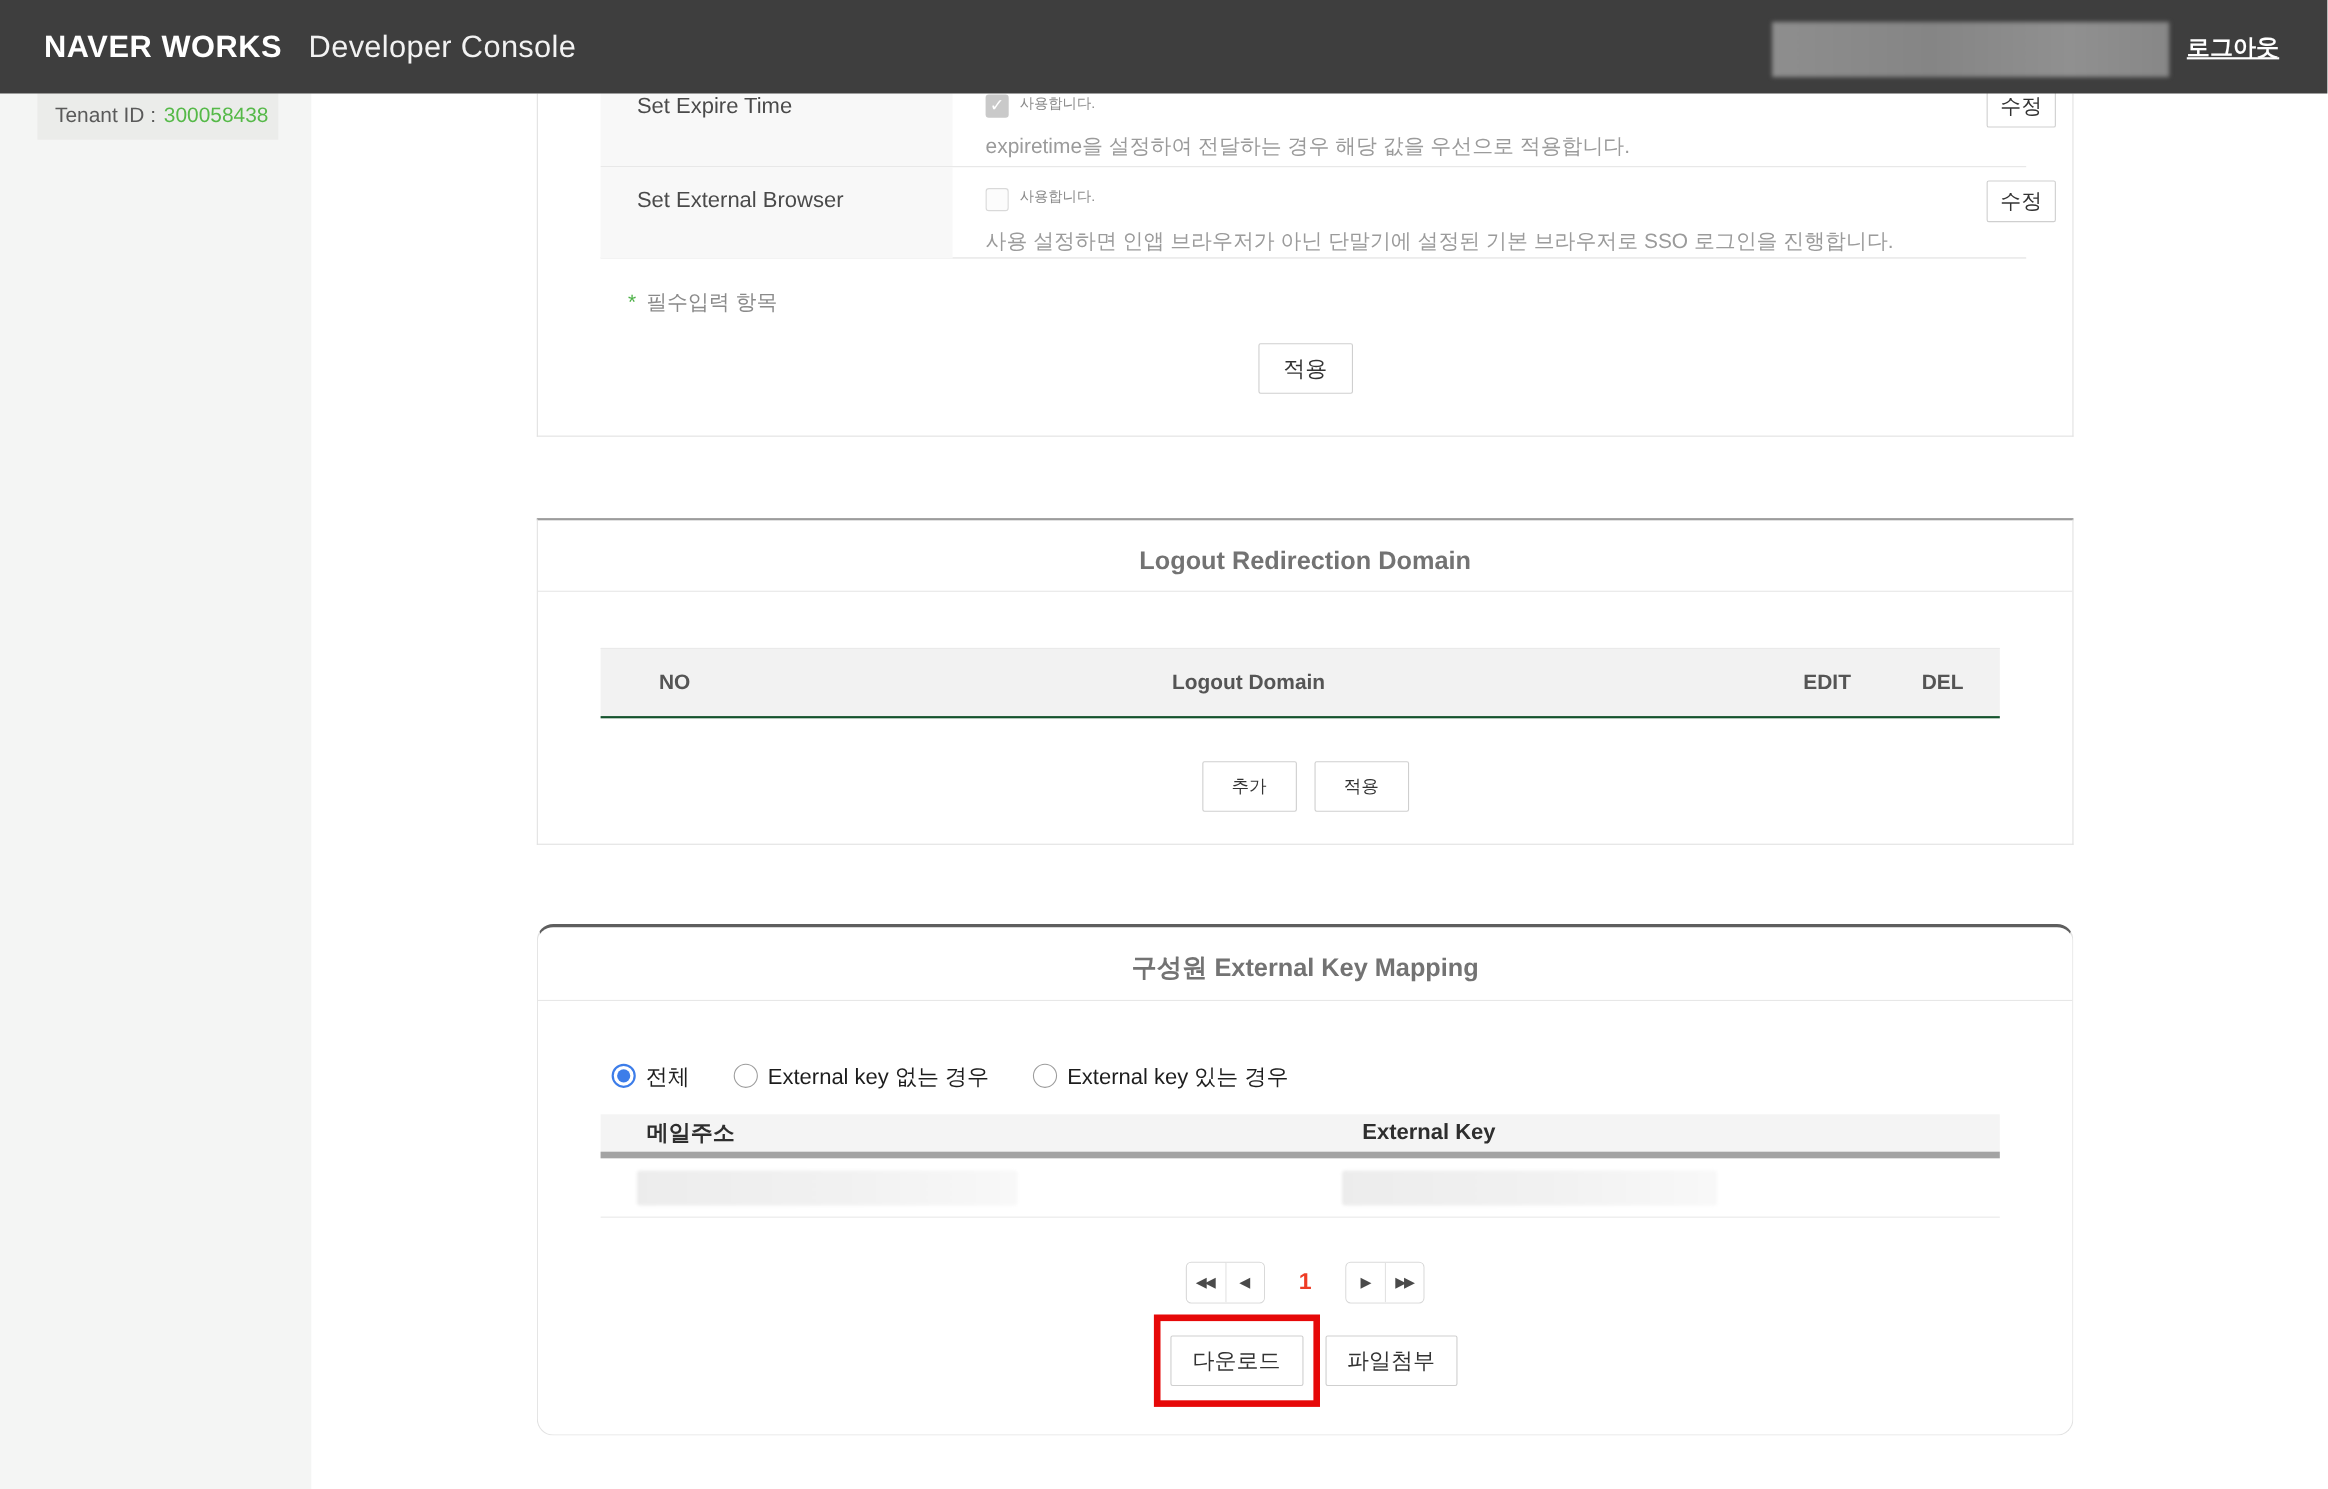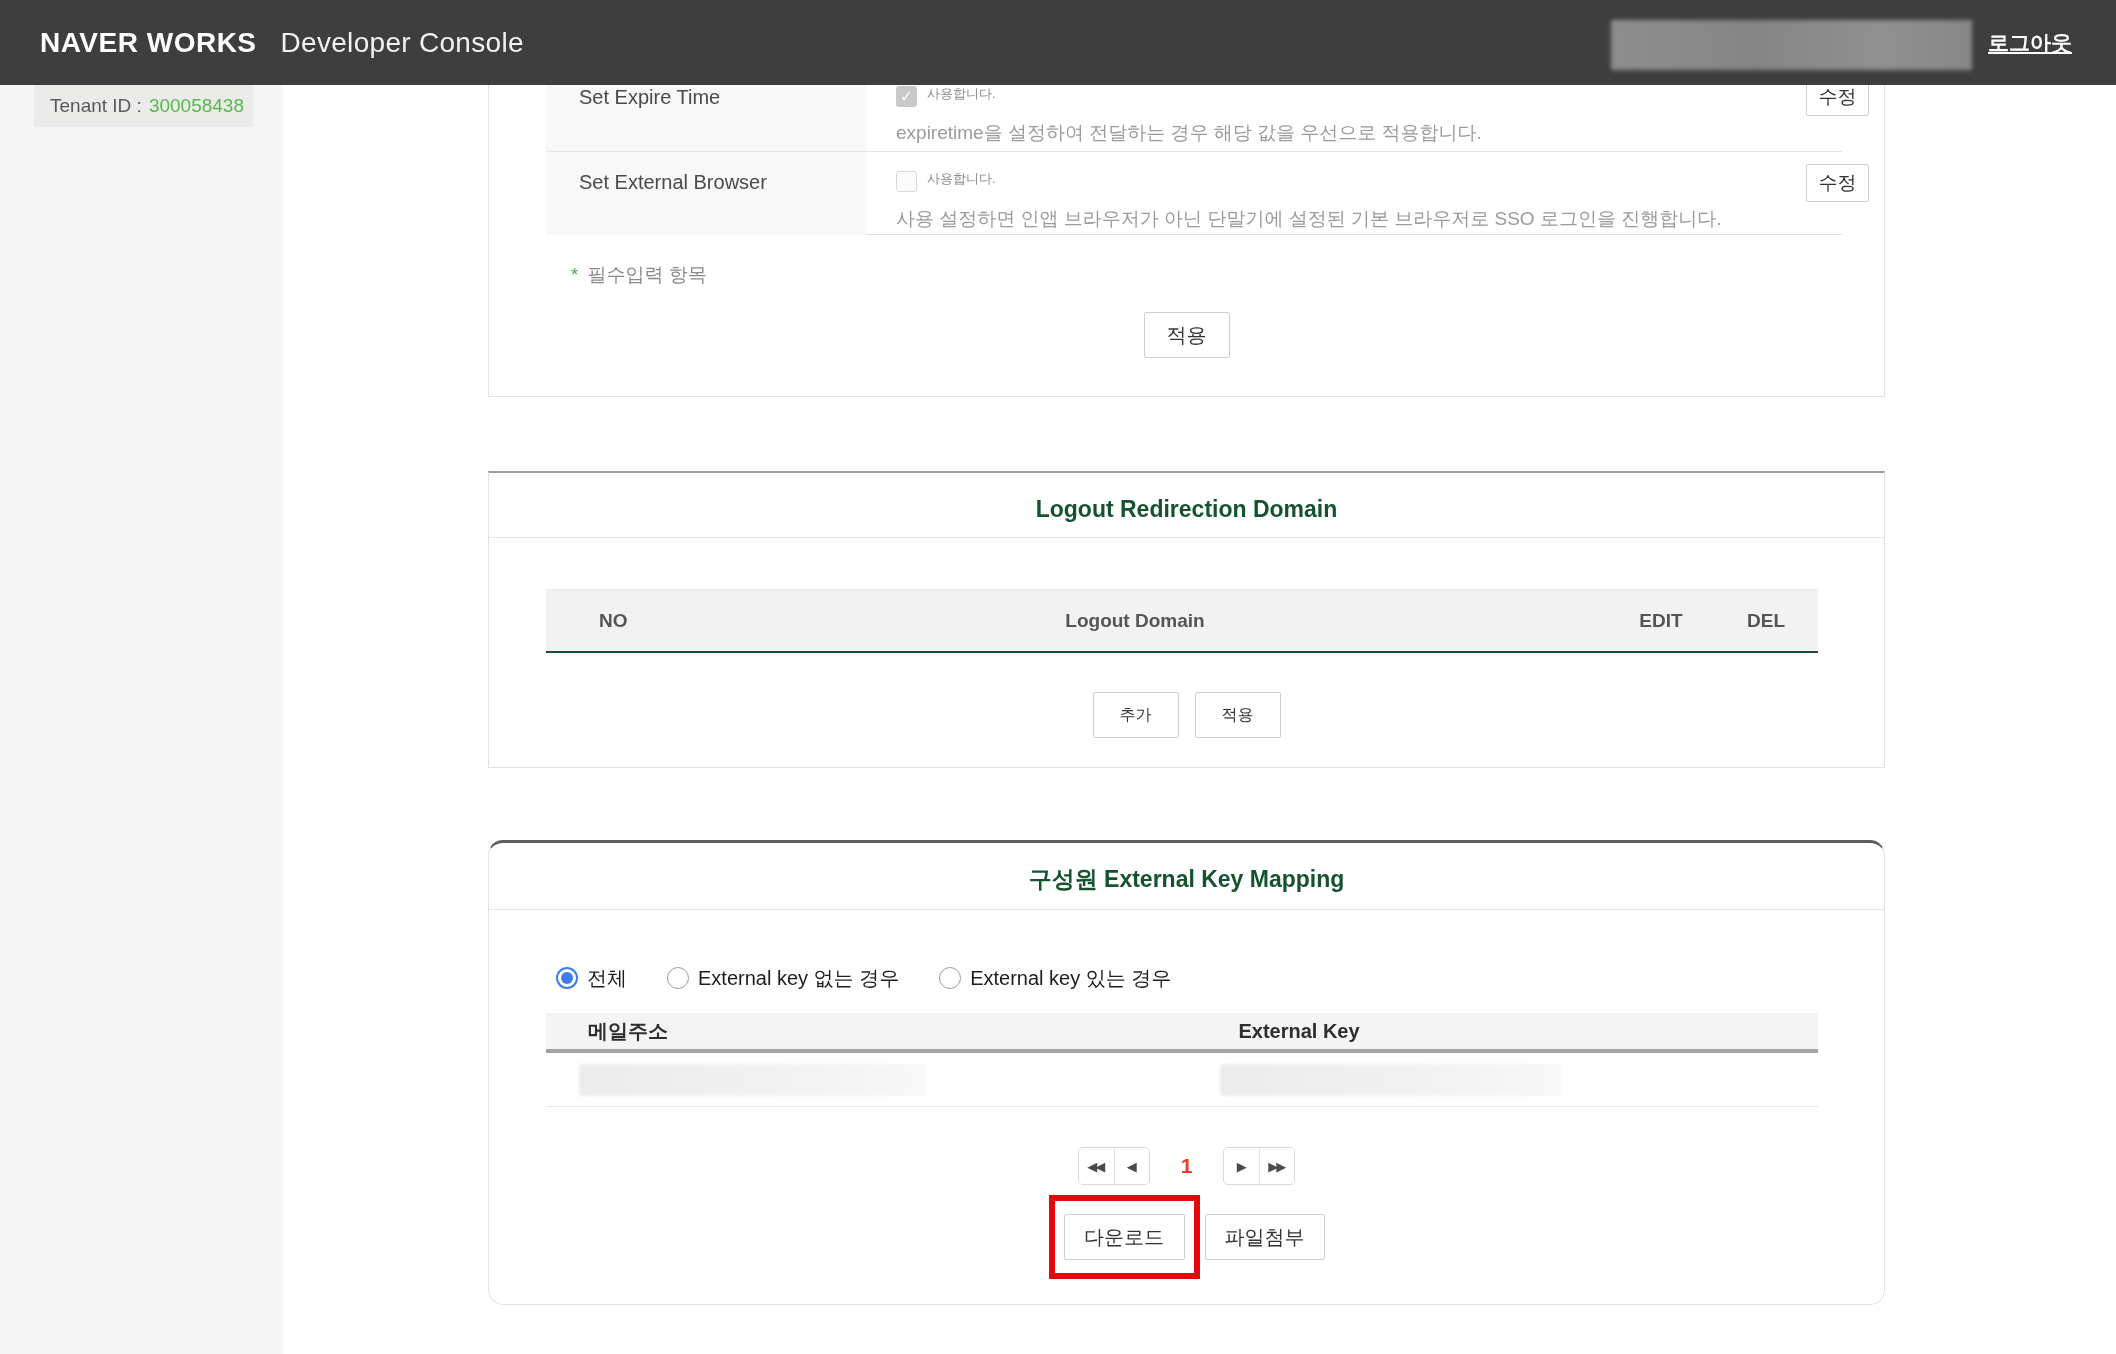--- a/index.html
+++ b/index.html
@@ -38,21 +38,21 @@
     font-size:19px; color:#5a5a5a; white-space:nowrap;
   }
   .tenant-box .tenant-value { color:#55b948; margin-left:7px; }
 
   
   .panel {
     position:absolute; left:488px; width:1397px; background:#fff;
     border:1px solid #e2e2e2; z-index:1;
   }
   .panel-title {
-    text-align:center; font-size:23px; font-weight:700; color:#14532d;
+    text-align:center; font-size:23px; font-weight:700; color:#737373;
   }
 
   
   .panel-sso { top:85px; height:312px; border-top:none; }
   .settings-table { position:absolute; left:57px; top:0; width:1296px; height:150px; border-bottom:1px solid #e0e0e0; }
   .row-sep { position:absolute; left:0; top:66px; width:1296px; border-top:1px solid #e6e6e6; }
   .label-cell { position:absolute; left:0; width:320px; background:#f8f8f8; }
   .label-cell.r1 { top:0; height:66px; }
   .label-cell.r2 { top:67px; height:83px; }
   .setting-label { position:absolute; left:33px; font-size:20px; color:#4a4a4a; white-space:nowrap; }
@@ -108,21 +108,21 @@
   .radio-circle { width:22px; height:22px; border-radius:50%; position:relative; }
   .radio-circle.on { border:2px solid #3d7de9; background:#fff; }
   .radio-circle.on::after {
     content:""; position:absolute; left:3px; top:3px; width:12px; height:12px;
     border-radius:50%; background:#3d7de9;
   }
   .radio-circle.off { border:1px solid #9c9c9c; background:#fff; }
   .radio-label { font-size:20px; color:#1d1d1d; white-space:nowrap; }
   .key-table { position:absolute; left:57px; top:170px; width:1272px; }
   .key-header {
-    position:relative; height:40px; background:#f4f4f4; border-bottom:4px solid #a3a3a3;
+    position:relative; height:40px; background:#f4f4f4; border-bottom:6px solid #a3a3a3;
   }
   .key-header span { position:absolute; top:50%; transform:translateY(-50%); font-size:20px; font-weight:700; color:#2e2e2e; white-space:nowrap; }
   .col-mail { left:42px; }
   .col-key  { left:753px; transform:translate(-50%,-50%) !important; }
   .key-row { position:relative; height:54px; border-bottom:1px solid #e8e8e8; }
   .blur-cell {
     position:absolute; top:11px; height:32px; border-radius:3px;
     background:linear-gradient(90deg,#ececec,#f1f1f1 55%,#f8f8f8);
     filter:blur(1.5px);
   }

